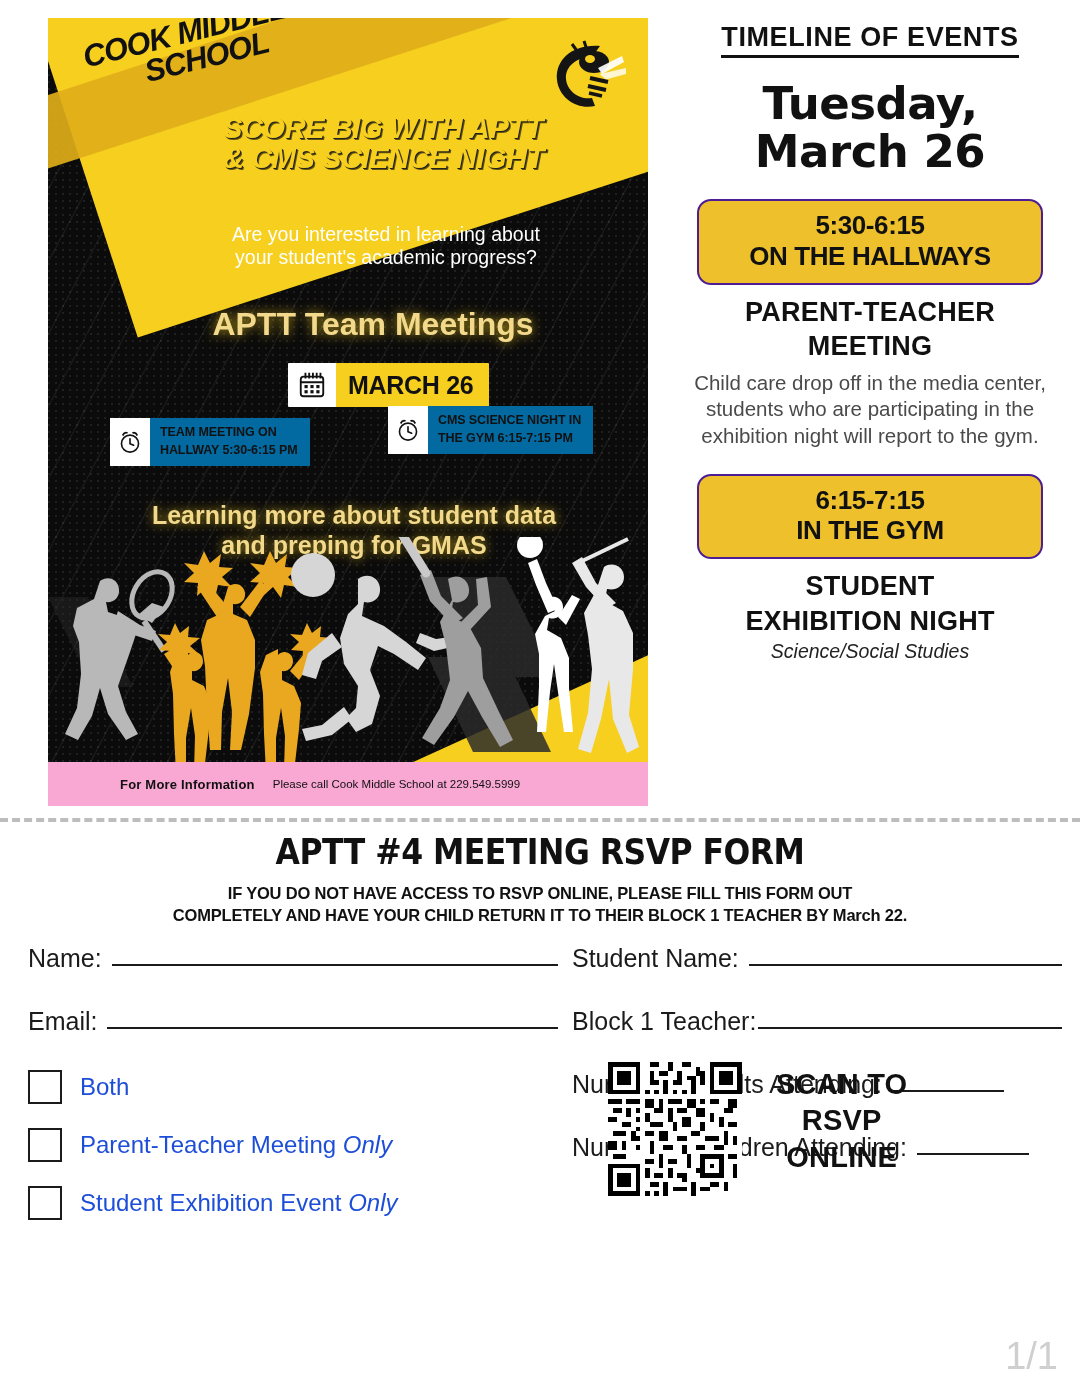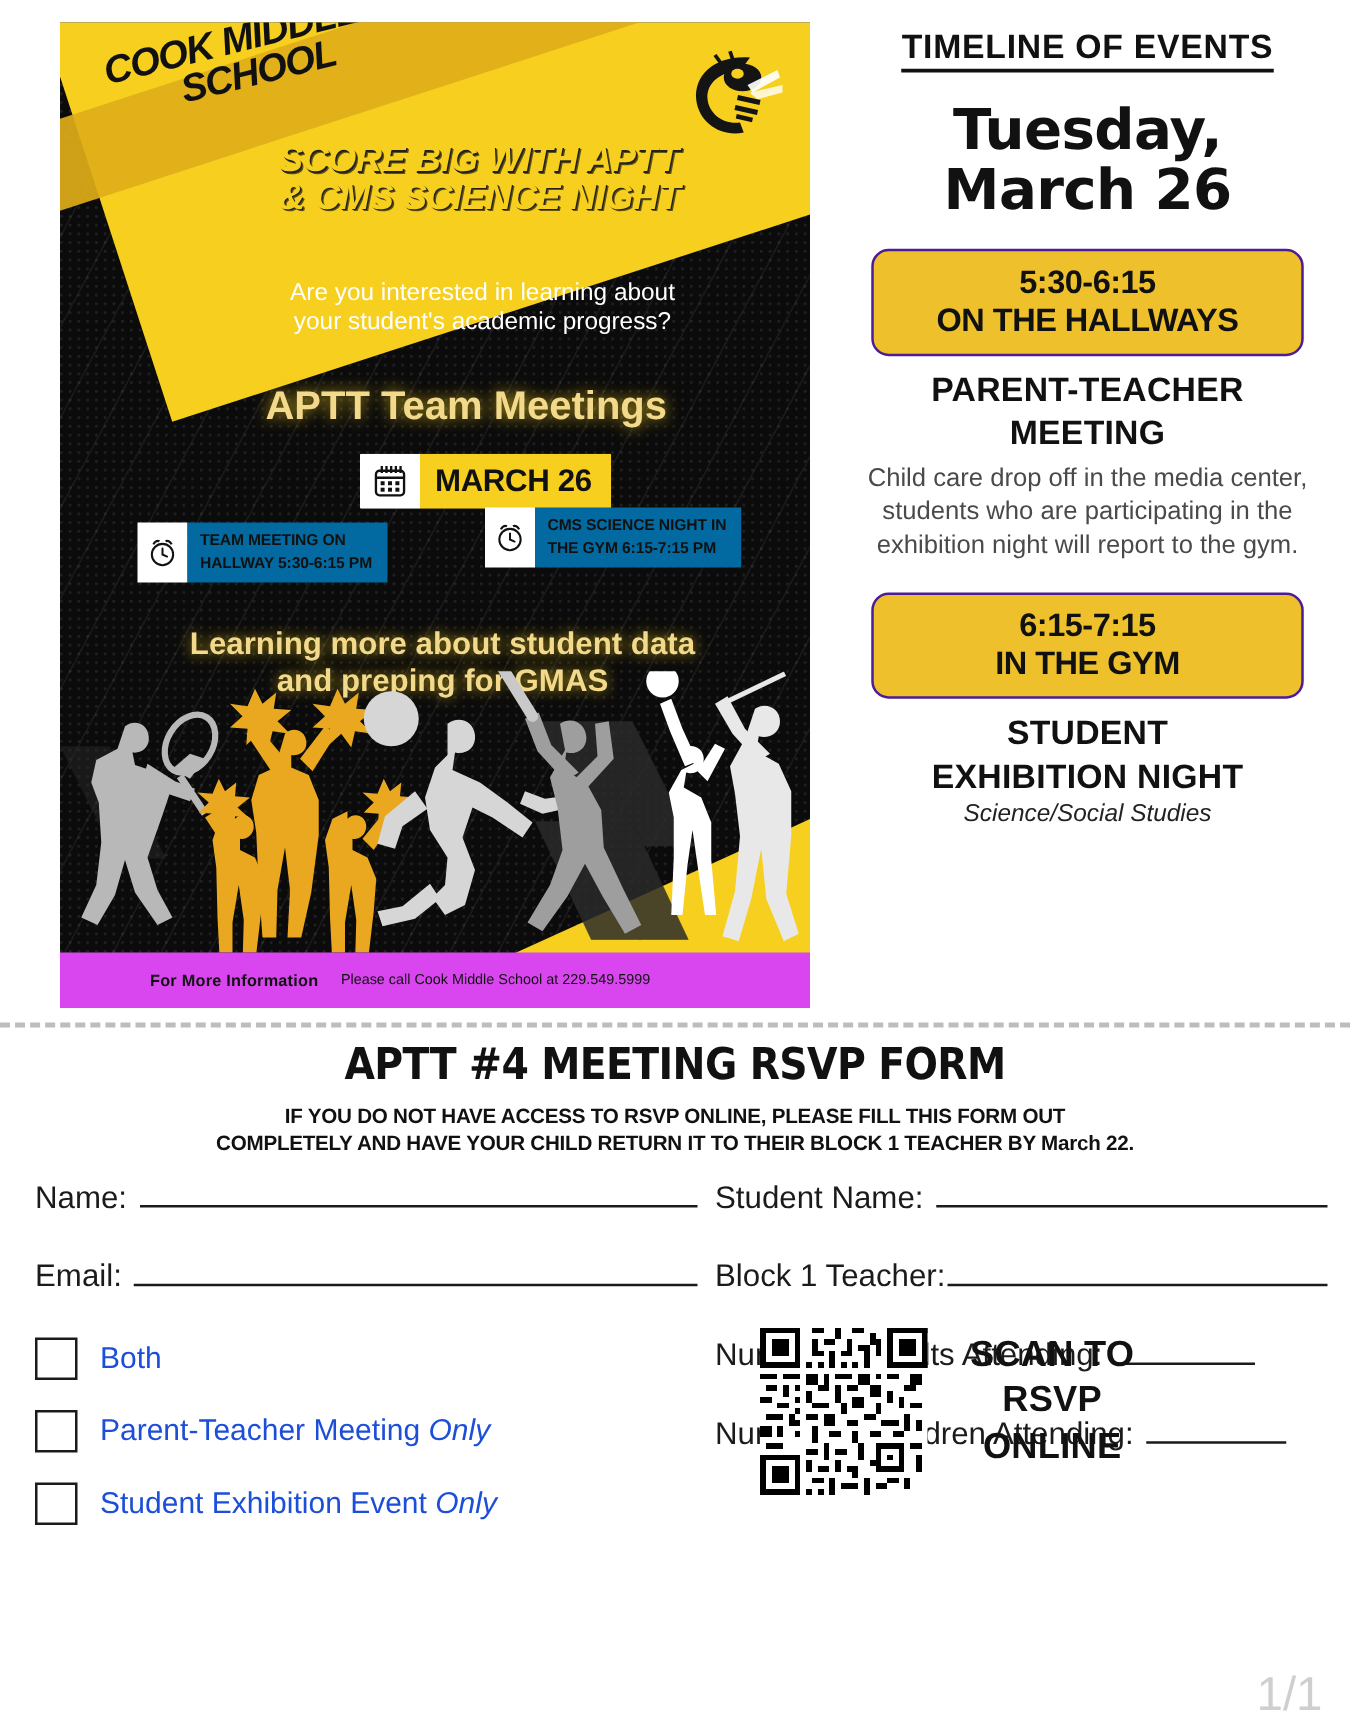--- a/index.html
+++ b/index.html
@@ -41,21 +41,21 @@
     background:#E0AE19; opacity:.92;
     transform: rotate(-18deg); transform-origin: 0 0;
   }
   
   .yellow-wedge{
     position:absolute; left:330px; bottom:28px; width:330px; height:150px;
     background:#F7CF1F;
     clip-path: polygon(100% 0, 100% 100%, 0 100%);
   }
   .flyer-footer{
-    position:absolute; left:0; right:0; bottom:0; height:44px; background:#d946ef;
+    position:absolute; left:0; right:0; bottom:0; height:44px; background:#f9a8d4;
     display:flex; align-items:center; padding-left:72px; gap:18px;
   }
   .ff-strong{ font-weight:bold; font-size:13px; color:#111; letter-spacing:.2px;}
   .ff-text{ font-size:11.5px; color:#111;}
 
   .school-name{
     position:absolute; left:22px; top:28px; width:230px;
     transform: rotate(-14deg);
     font-family:"Liberation Sans", sans-serif;
     font-weight:bold; font-style:italic; color:#111;

